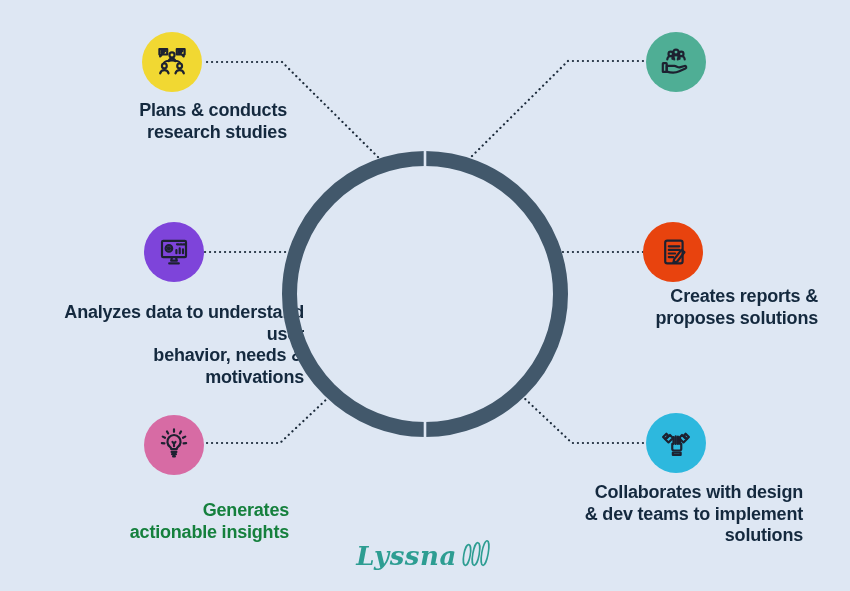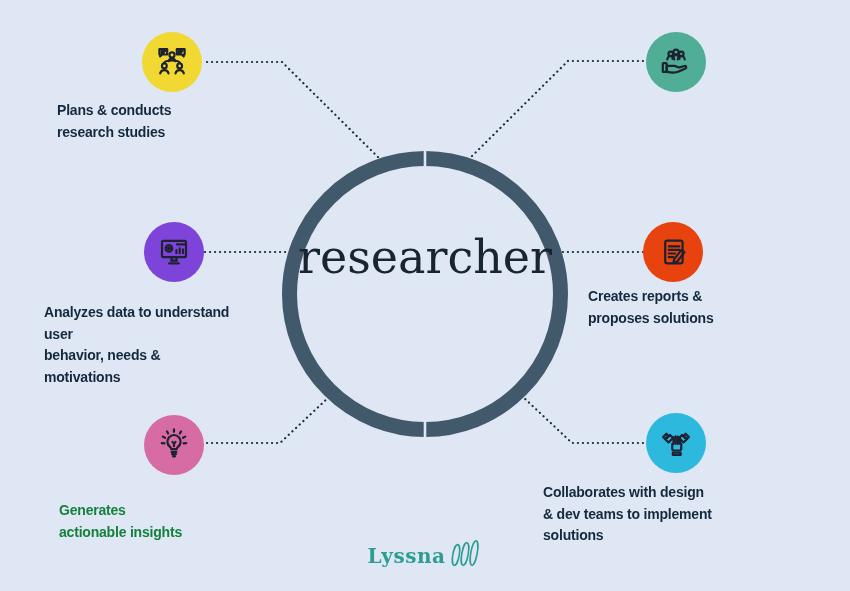--- a/index.html
+++ b/index.html
@@ -18,22 +18,22 @@
     position: absolute;
     width: 60px; height: 60px;
     border-radius: 50%;
     display: flex; align-items: center; justify-content: center;
     z-index: 2;
   }
   .node svg { display: block; }
   .icon-stroke { fill: none; stroke-width: 1.45; stroke-linecap: round; stroke-linejoin: round; }
   .node-label {
     position: absolute;
-    text-align: left;
-    font-size: 14px;
+    text-align: right;
+    font-size: 18px;
     font-weight: 700;
     letter-spacing: -0.2px;
     line-height: 21.5px;
     color: #14293e;
     white-space: pre-line;
     z-index: 2;
   }
   .center-title {
     position: absolute;
     left: 285px; top: 228px; width: 280px;
@@ -48,23 +48,24 @@
   .connector-layer { z-index: 1; }
   .footer-logo {
     position: absolute;
     left: 0; top: 534px; width: 850px; height: 36px;
     display: flex; align-items: flex-end; justify-content: center;
     z-index: 2;
   }
   .logo-text {
     font-family: "DejaVu Serif", "Liberation Serif", serif;
     font-weight: 700;
-    font-size: 20px;
+    font-size: 26px;
     line-height: 28px;
     letter-spacing: 0.5px;
+    font-style: italic;
   }
   .logo-squiggle { margin-left: 3px; margin-bottom: 1px; }
 </style>
 </head>
 <body>
 
 <div class="canvas" style="background: rgb(222, 231, 243);">
 
   <svg class="layer connector-layer" width="850" height="591" viewBox="0 0 850 591">
     <g fill="none" stroke-width="2.2" stroke-dasharray="0.1 4.9" stroke-linecap="round" stroke="#1c2b3b">
@@ -171,21 +172,20 @@
   <div class="node-label" style="left: 543px; top: 482px; width: 260px; color: rgb(20, 41, 62);">Collaborates with design
 &amp; dev teams to implement
 solutions</div>
 
   <svg class="layer ring-layer" width="850" height="591" viewBox="0 0 850 591">
     <circle cx="425" cy="294" r="135.5" fill="none" stroke-width="15" stroke="#42586b"></circle>
     <path d="M425,148 v22 M425,419 v22" stroke="#dee7f3" stroke-width="2.6"></path>
   </svg>
 
   <div class="center-title" style="color: rgb(24, 36, 47);">
-    <div>researcher</div>
   </div>
 
   <div class="footer-logo">
     <span class="logo-text" style="color: rgb(45, 157, 146);">Lyssna</span>
     <svg class="logo-squiggle" width="34" height="30" viewBox="0 0 34 30">
       <g fill="none" stroke-width="1.6" stroke="#2d9d92">
         <ellipse cx="7" cy="16" rx="3.2" ry="10.5" transform="rotate(10 7 16)"></ellipse>
         <ellipse cx="16" cy="15" rx="3.2" ry="11.5" transform="rotate(10 16 15)"></ellipse>
         <ellipse cx="25" cy="14" rx="3.2" ry="12.5" transform="rotate(10 25 14)"></ellipse>
       </g>

